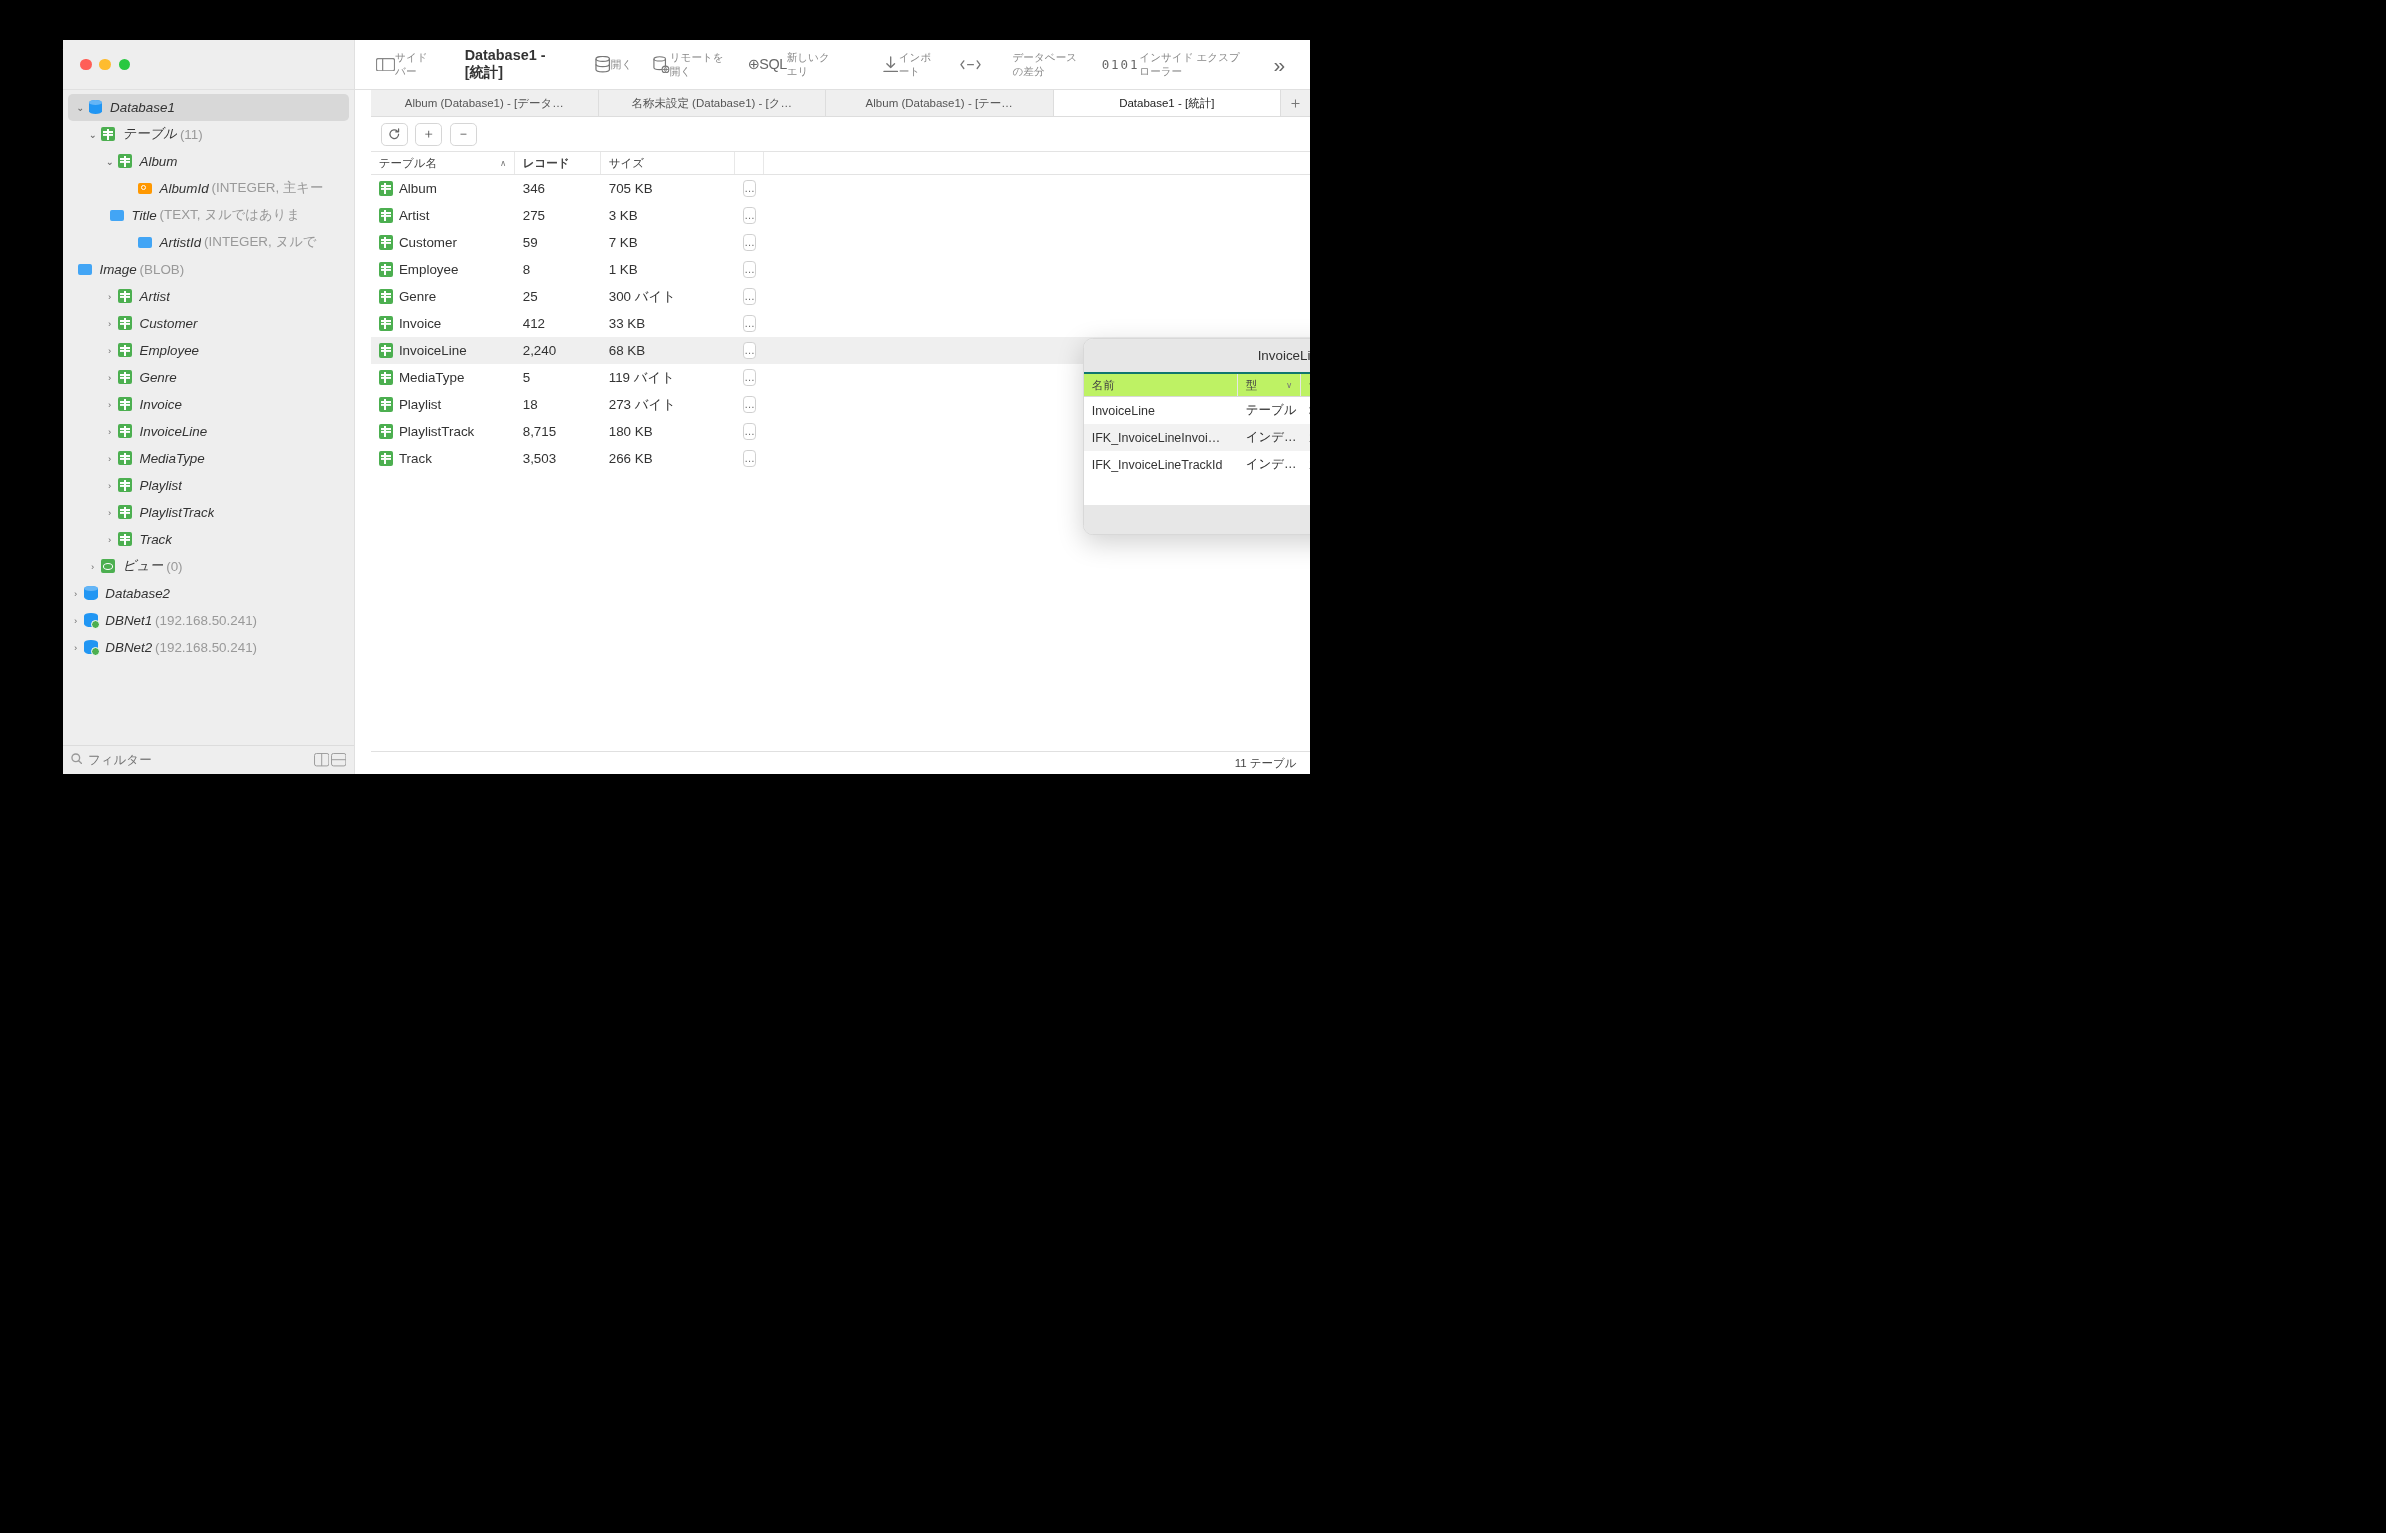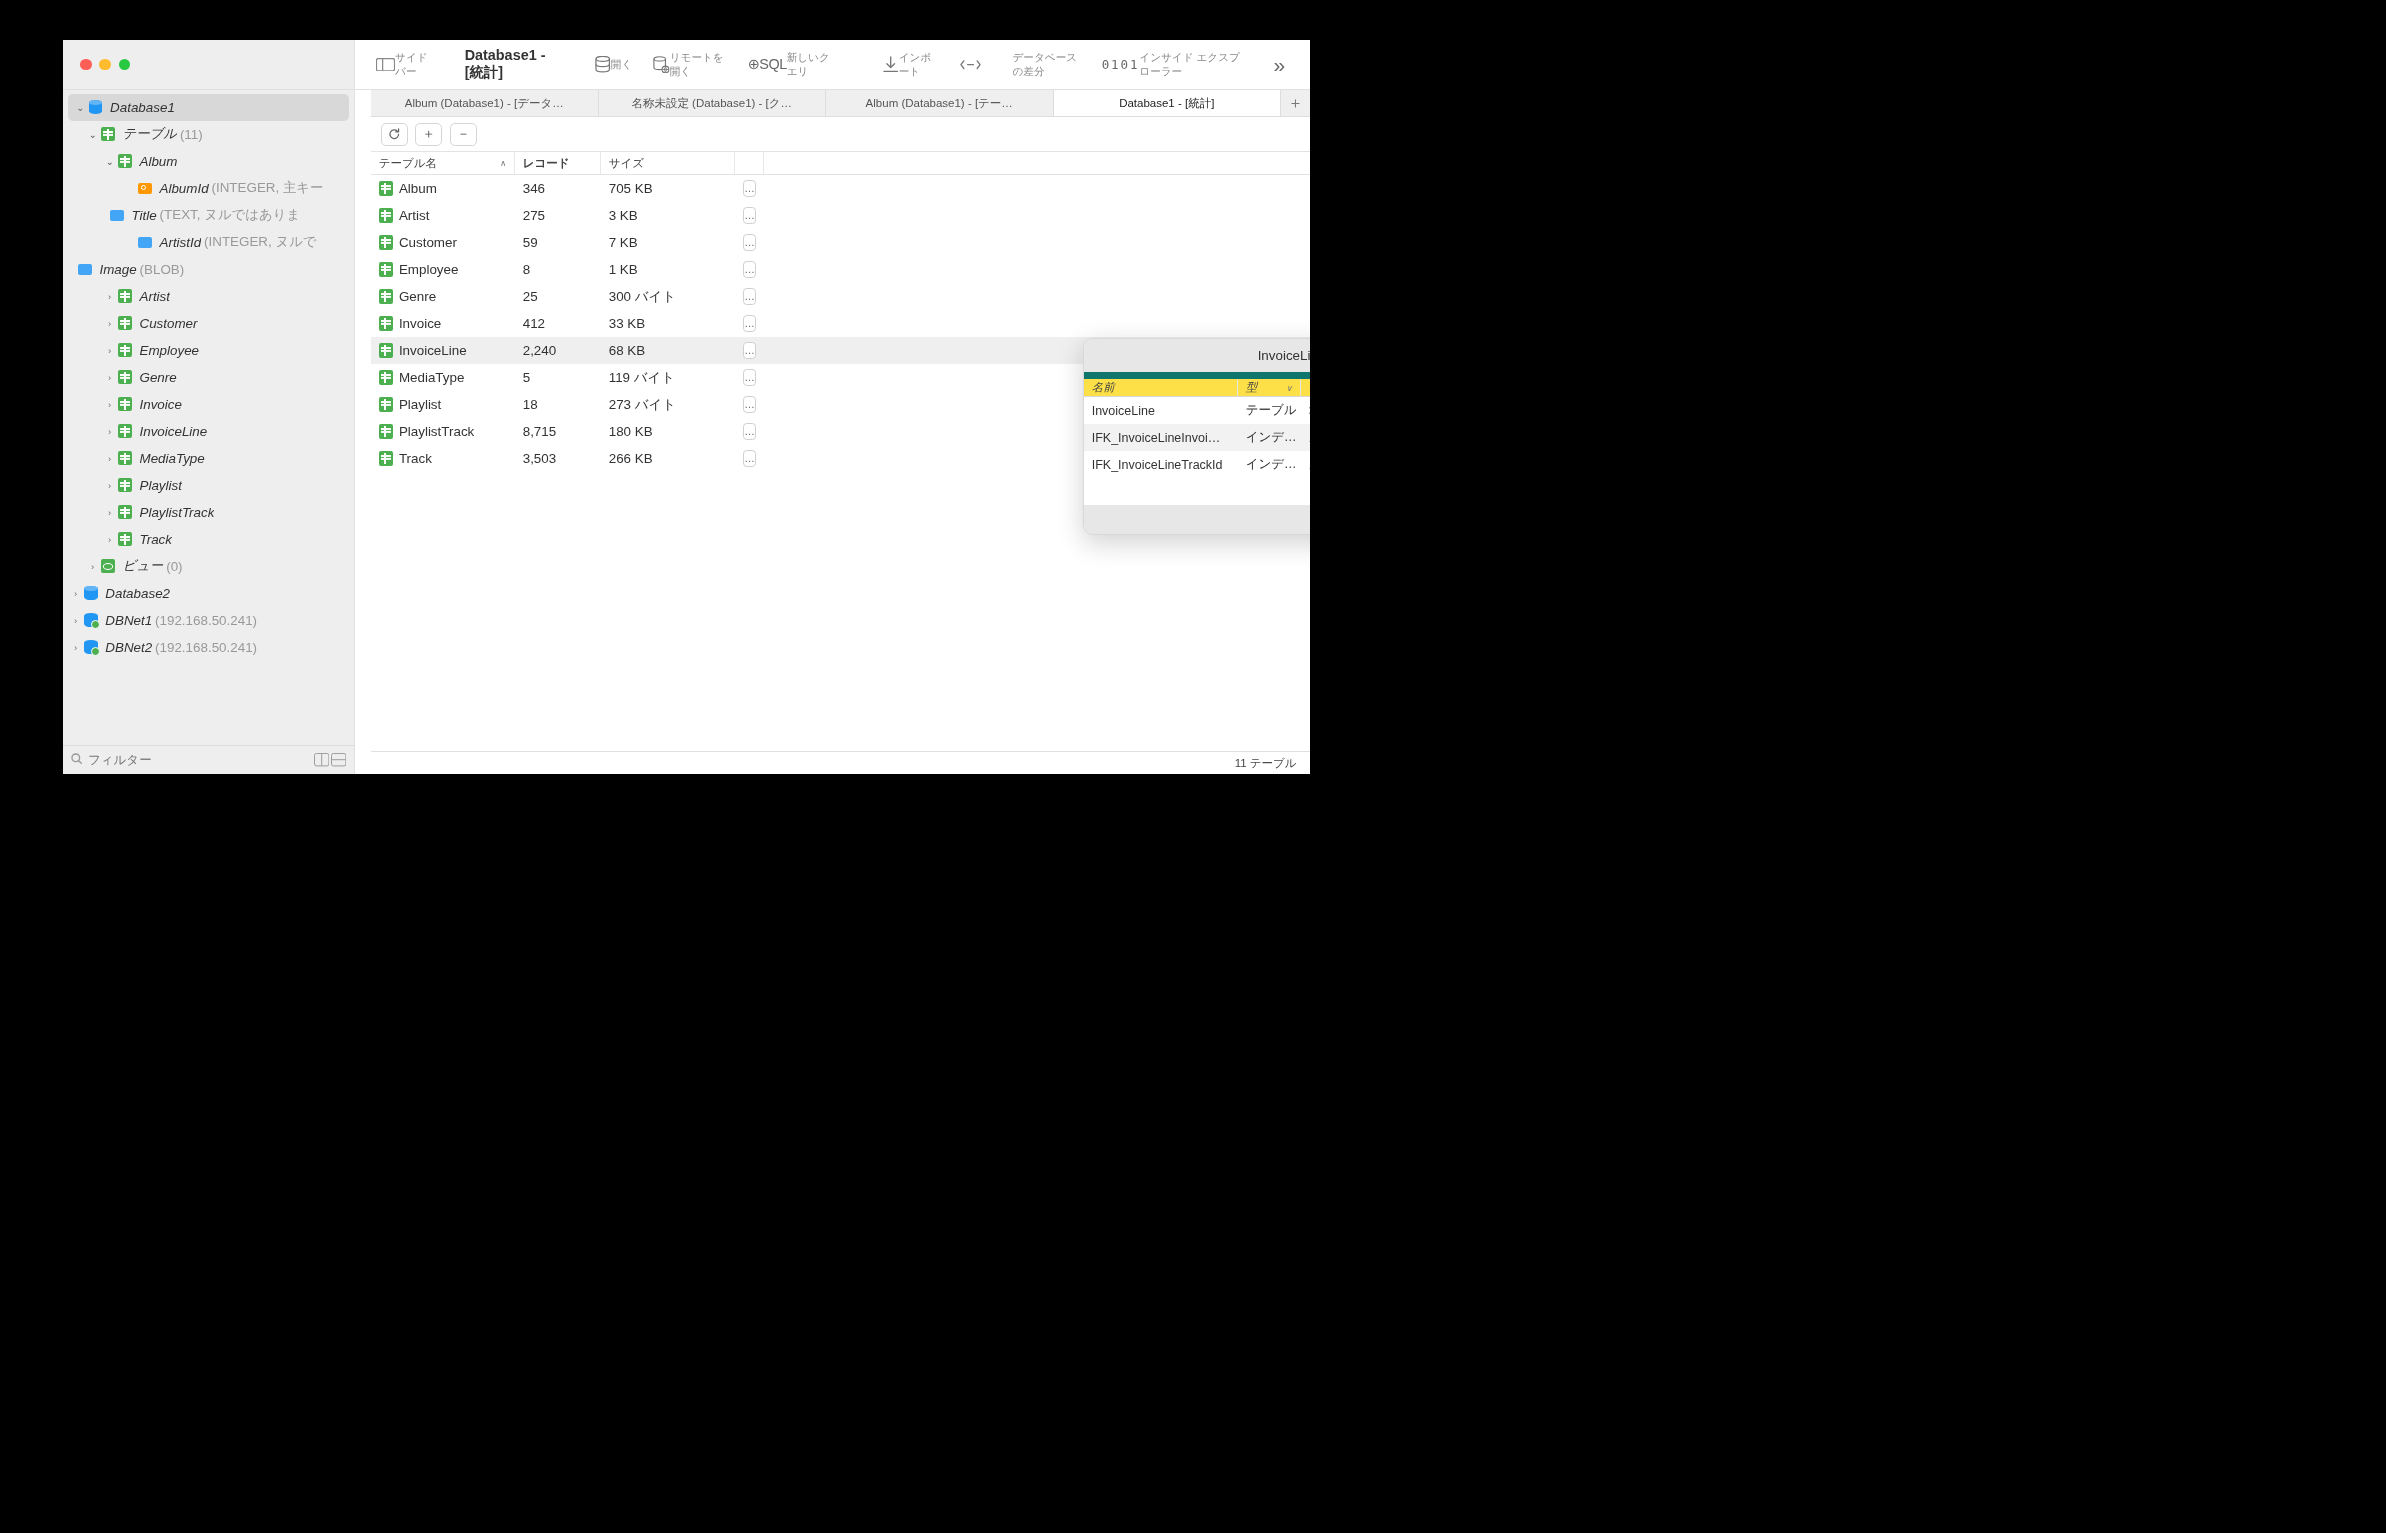--- a/index.html
+++ b/index.html
@@ -59,21 +59,21 @@
 .c-rec { width: 86px; }
 .c-size { width: 134px; }
 .c-act { width: 29px; }
 .row-btn { width: 19px; height: 17.3px; border: 1px solid #d0d0d0; border-radius: 3.8px; background: #fff; display: flex; align-items: center; justify-content: center; font-size: 10.6px; color: #666; cursor: default; }
 
 .statusbar { height: 23px; border-top: 1px solid #e0e0e0; display: flex; align-items: center; justify-content: flex-end; padding: 0 13.4px; font-size: 11.5px; color: #444; background: #fff; }
 
 .popover { position: absolute; left: 728px; top: 248px; width: 417px; background: #f5f5f5; border-radius: 9.6px; box-shadow: 0 7.7px 27px rgba(0,0,0,0.18); border: 1px solid #d8d8d8; overflow: hidden; z-index: 10; }
 .popover::before { content: ''; position: absolute; left: -8.6px; top: 108px; width: 0; height: 0; border-top: 8.6px solid transparent; border-bottom: 8.6px solid transparent; border-right: 8.6px solid #efefef; filter: drop-shadow(-1px 0 1px rgba(0,0,0,0.1)); }
 .pop-title { height: 33px; display: flex; align-items: center; justify-content: center; font-size: 13.4px; background: #e7e7e7; color: #333; }
-.pop-headers { height: 25px; display: flex; font-size: 11.5px; color: #444; border-top: 7px solid #0f766e; border-bottom: 1px solid #d8d8d8; background: #fde047; font-style: italic; }
+.pop-headers { height: 25px; display: flex; font-size: 11.5px; color: #444; border-top: 2px solid #0f766e; border-bottom: 1px solid #d8d8d8; background: #bef264; }
 .ph { display: flex; align-items: center; padding: 0 7.7px; border-right: 1px solid #e6e6e6; }
 .ph-name { width: 154px; }
 .ph-type { width: 63px; justify-content: space-between; }
 .ph-size { width: 63px; }
 .pop-rows { background: #fff; }
 .pop-row { height: 27px; display: flex; font-size: 12.5px; color: #333; }
 .pop-row.alt { background: #f2f2f2; }
 .pc { padding: 0 7.7px; display: flex; align-items: center; white-space: nowrap; overflow: hidden; text-overflow: ellipsis; }
 .pc-name { width: 154px; }
 .pc-type { width: 63px; }

